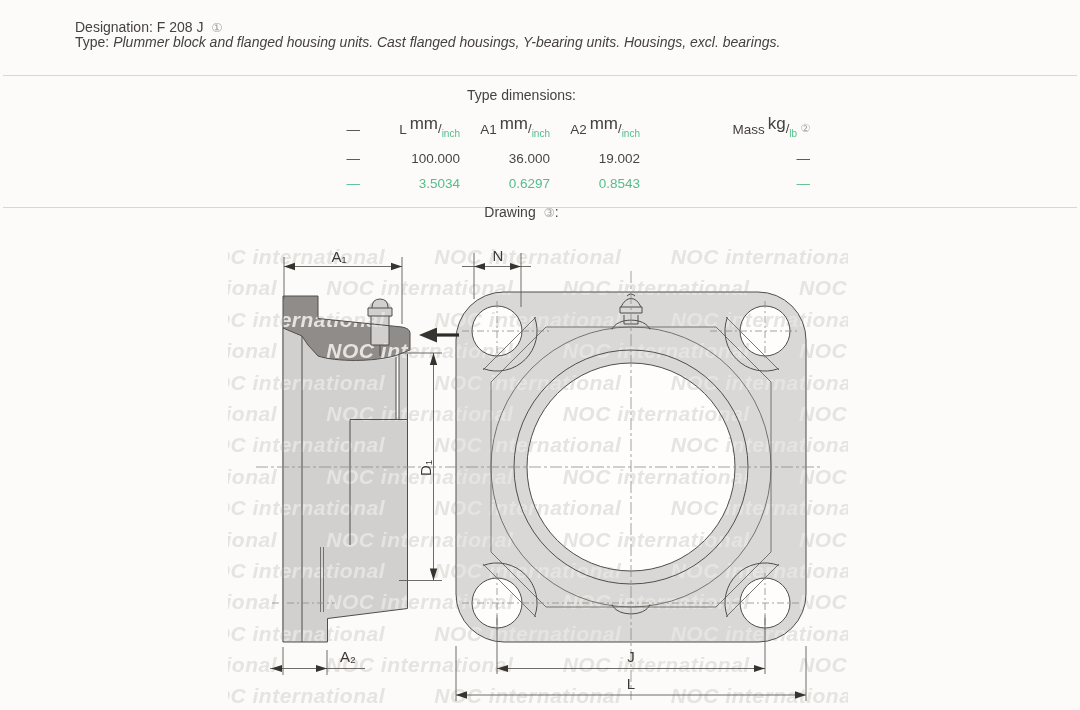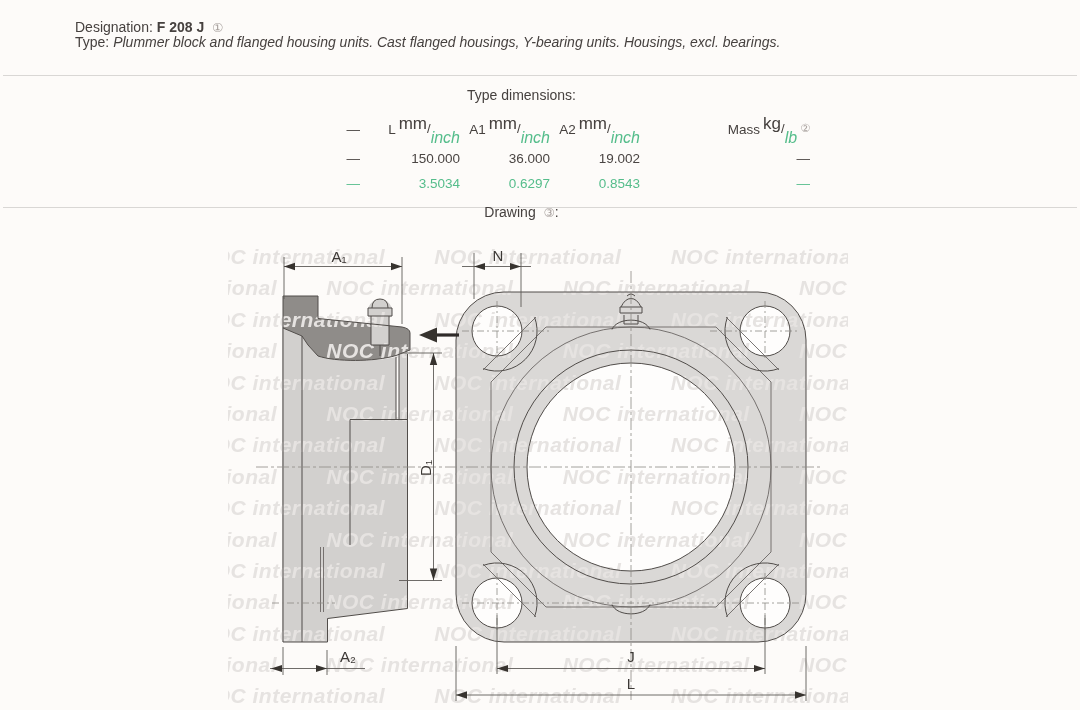--- a/index.html
+++ b/index.html
@@ -4,36 +4,36 @@
 <style>
   html,body{margin:0;padding:0;}
   body{
     width:1080px;height:710px;position:relative;overflow:hidden;
     background:#fdfbf9;
     font-family:"Liberation Sans","DejaVu Sans",sans-serif;
     color:#46413f;
   }
   
   .hdr-line{position:absolute;left:75px;font-size:14px;white-space:nowrap;}
-  .hdr-line b{font-weight:bold;}
+  .hdr-line b{font-weight:normal;}
   .hdr-line i{font-style:italic;}
   .fnote{color:#a8a19e;font-size:12.5px;margin-left:4px;}
   .divider{position:absolute;left:3px;width:1074px;height:0;border-top:1px solid #d9d7d5;}
   
   .sec-title{position:absolute;left:0;width:1043px;text-align:center;font-size:14px;}
   
   #dim-table{position:absolute;left:332px;top:116px;display:grid;
     grid-template-columns:28px 100px 90px 90px 170px;
     grid-template-rows:27px 25px 25px;font-size:13.5px;}
   #dim-table .cell{text-align:right;white-space:nowrap;align-self:end;line-height:18px;}
   #dim-table .hcell{align-self:center;}
   .cn{font-size:13.5px;color:#46413f;}
   .ut{font-size:17px;position:relative;top:-5px;margin-left:3px;color:#46413f;}
   .sl{font-size:13px;position:relative;top:-1px;color:#46413f;}
-  .ub{font-size:16px;position:relative;top:9px;color:#55bd8b;font-style:italic;}
+  .ub{font-size:10px;position:relative;top:3px;color:#55bd8b;}
   .row-mm{color:#4a4543;}
   .row-inch{color:#55bd8b;}
   .hnote{font-size:11px;color:#a8a19e;position:relative;top:-2px;margin-left:3px;}
   
   #fills-svg,#lines-svg{position:absolute;left:0;top:0;}
   #fills-svg{z-index:1;} #lines-svg{z-index:3;}
   #watermark{position:absolute;left:228px;top:241px;width:620px;height:469px;
     overflow:hidden;z-index:2;pointer-events:none;
     font-style:italic;font-weight:bold;font-size:21px;line-height:31.4px;
     color:#e6e3e1;white-space:nowrap;letter-spacing:.5px;}
@@ -81,21 +81,21 @@
     <span class="cn">A1</span><span class="ut">mm</span><span class="sl">/</span><span class="ub">inch</span>
   </div>
   <div class="cell hcell">
     <span class="cn">A2</span><span class="ut">mm</span><span class="sl">/</span><span class="ub">inch</span>
   </div>
   <div class="cell hcell">
     <span class="cn">Mass</span><span class="ut">kg</span><span class="sl">/</span><span class="ub">lb</span><span class="hnote">②</span>
   </div>
 
   <div class="cell row-mm">—</div>
-  <div class="cell row-mm">150.000</div>
+  <div class="cell row-mm">100.000</div>
   <div class="cell row-mm">36.000</div>
   <div class="cell row-mm">19.002</div>
   <div class="cell row-mm">—</div>
 
   <div class="cell row-inch">—</div>
   <div class="cell row-inch">3.5034</div>
   <div class="cell row-inch">0.6297</div>
   <div class="cell row-inch">0.8543</div>
   <div class="cell row-inch">—</div>
 </div>

